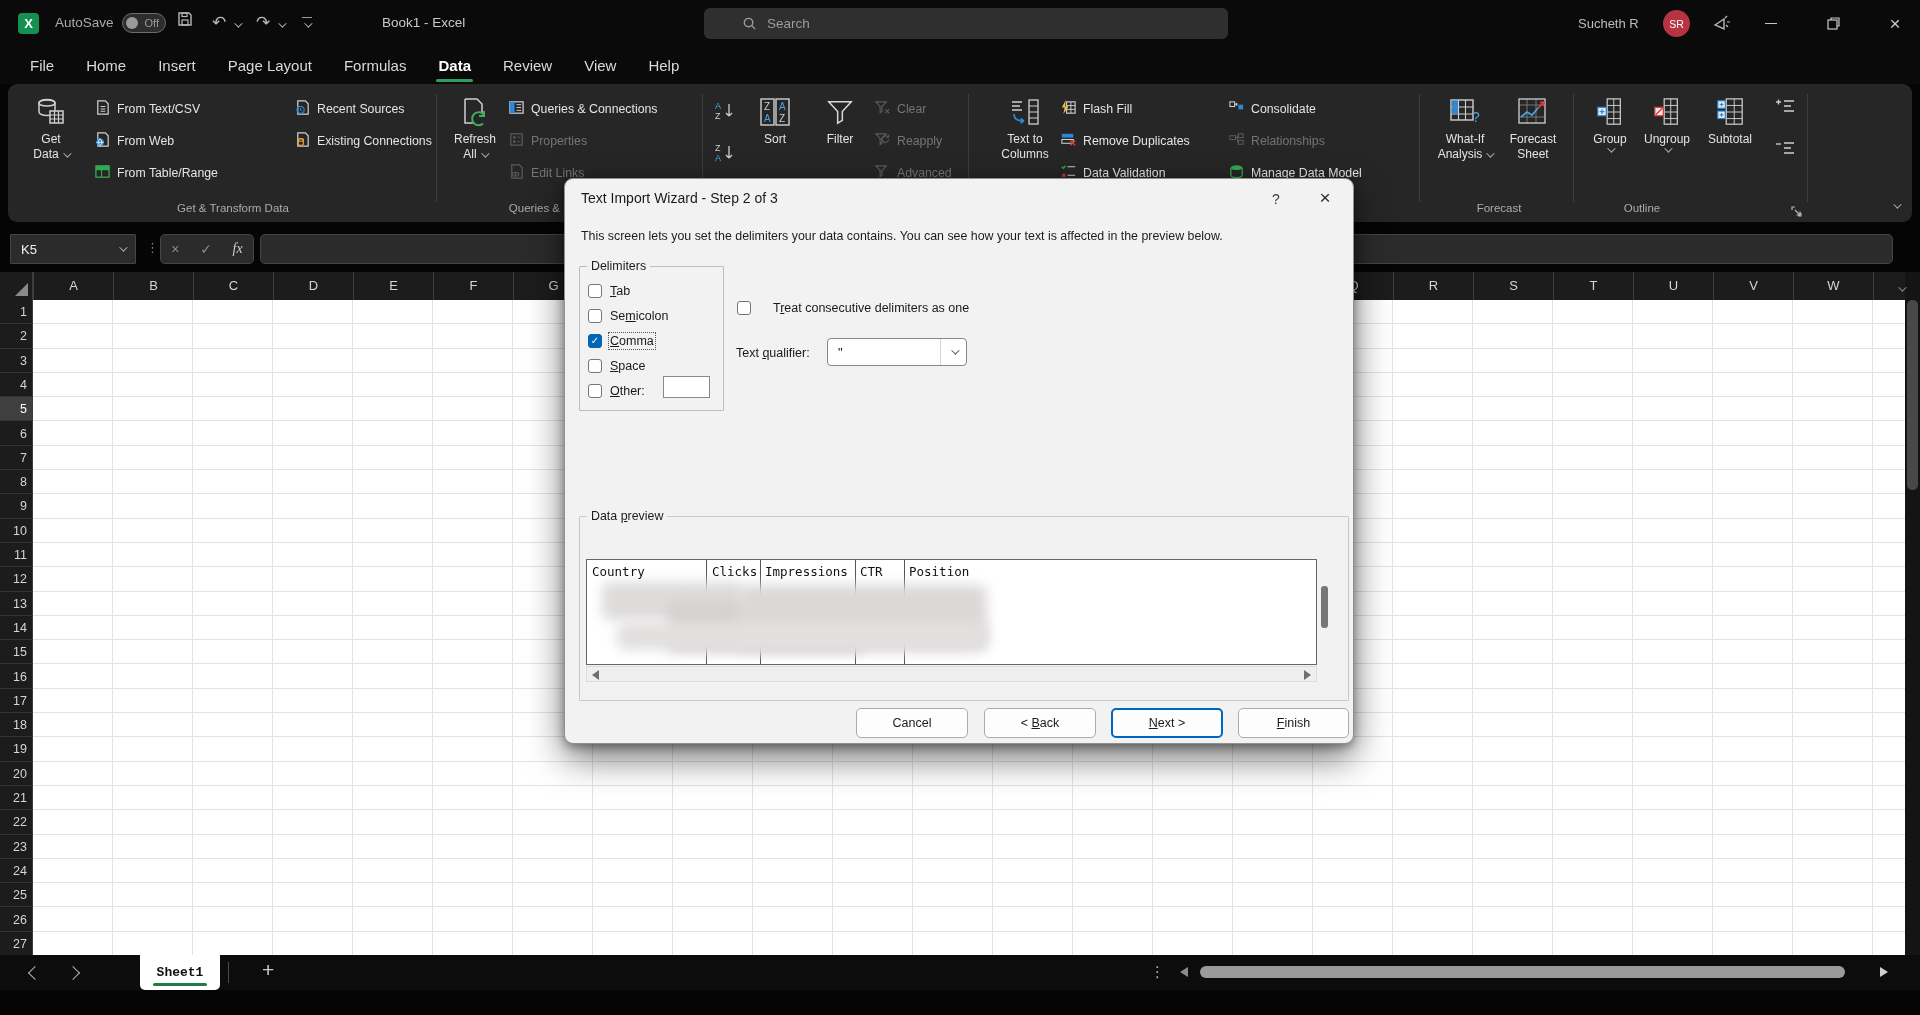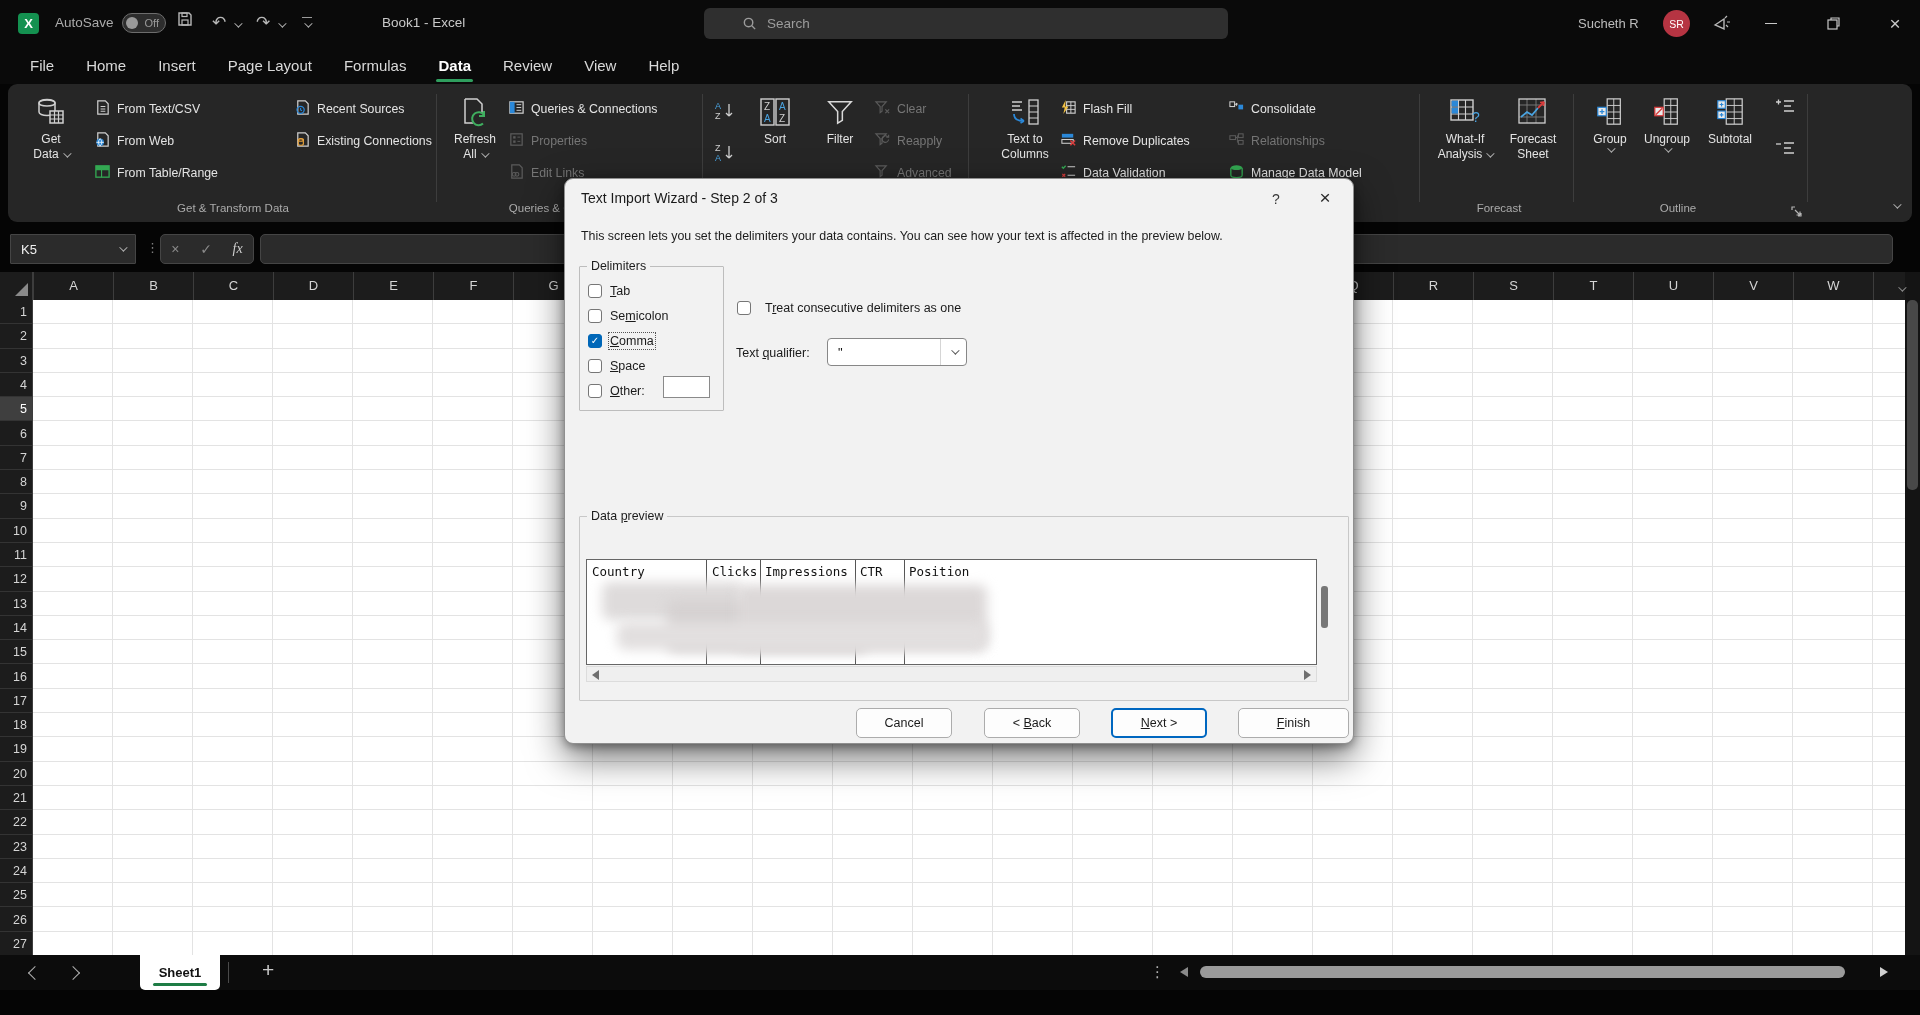--- a/index.html
+++ b/index.html
@@ -91,45 +91,45 @@
   .dlg-desc{position:absolute;left:16px;top:50px;width:745px;font-size:12.4px;color:#1c1c1c;}
   fieldset{position:absolute;margin:0;border:1px solid #bdbdbd;border-radius:1px;padding:0;}
   fieldset legend{font-size:12.4px;margin-left:7px;padding:0 4px;color:#1c1c1c;}
   .fs-delims{left:14px;top:80px;width:145px;height:152px;}
   .chkrow{display:flex;align-items:center;gap:8px;height:25px;padding-left:8px;}
   .chk{width:14px;height:14px;border:1px solid #767676;border-radius:3px;background:#fff;display:flex;align-items:center;justify-content:center;
        font-size:10px;color:#fff;flex:none;}
   .chk.on{background:var(--checkbox-blue,#0067b8);border-color:var(--checkbox-blue,#0067b8);}
   .chklab.focus{outline:1px dotted #555;outline-offset:1px;}
   .other-input{position:absolute;left:98px;top:197px;width:47px;height:22px;border:1px solid #8a8a8a;background:#fff;font-size:12px;padding:0 4px;}
-  .treat-row{position:absolute;left:172px;top:122px;display:flex;align-items:center;gap:14px;}
+  .treat-row{position:absolute;left:172px;top:122px;display:flex;align-items:center;gap:22px;}
   .qual-label{position:absolute;left:171px;top:167px;}
   .qual-dd{position:absolute;left:262px;top:159px;width:140px;height:28px;background:#fff;border:1px solid #878787;border-radius:4px;}
   .qual-dd .val{position:absolute;left:10px;top:6px;font-size:13px;color:#111;}
   .qual-dd .dd{position:absolute;right:0;top:0;width:26px;height:26px;display:flex;align-items:center;justify-content:center;border-left:1px solid #d5d5d5;}
   .qual-dd .chev{border-color:#555;}
   .fs-preview{left:14px;top:330px;width:770px;height:192px;border-color:#c8c8c8;}
   .pvbox{position:absolute;left:21px;top:380px;width:731px;height:106px;background:#fff;border:1px solid #666;overflow:hidden;}
   .pvhdr{position:absolute;top:4px;font-family:"DejaVu Sans Mono","Liberation Mono",monospace;font-size:12.5px;color:#111;white-space:pre;}
   .pvsep{position:absolute;top:0;bottom:0;width:1px;background:#555;}
   .blob{position:absolute;border-radius:8px;filter:blur(6px);}
   .pv-vscroll{position:absolute;left:756px;top:407px;width:7px;height:42px;background:#777;border-radius:3px;}
   .pv-hscroll{position:absolute;left:21px;top:487px;width:731px;height:16px;background:#efefef;border:1px solid #dcdcdc;}
   .tri{position:absolute;top:3px;width:0;height:0;border-top:5px solid transparent;border-bottom:5px solid transparent;}
   .tri.l{left:5px;border-right:7px solid #6f6f6f;}
   .tri.r{right:5px;border-left:7px solid #6f6f6f;}
-  .dlg-btn{position:absolute;top:529px;width:96px;height:30px;background:#fdfdfd;border:1px solid #acacac;border-radius:5px;
+  .dlg-btn{position:absolute;top:529px;width:112px;height:30px;background:#fdfdfd;border:1px solid #acacac;border-radius:5px;
            display:flex;align-items:center;justify-content:center;font-size:12.5px;color:#1a1a1a;}
   .dlg-btn.default{border:2px solid var(--default-btn-blue,#0067c0);}
 
   
   .sheetbar{position:absolute;left:0;top:955px;width:1920px;height:35px;background:#0c0c0c;}
   .nav-chev{position:absolute;top:13px;width:10px;height:10px;}
   .sheet-tab{position:absolute;left:140px;top:0;width:80px;height:35px;background:#fff;border-radius:0 0 5px 5px;
-             display:flex;align-items:center;justify-content:center;color:#111;font-size:13px;font-weight:600;}
+             display:flex;align-items:center;justify-content:center;color:#111;font-size:13px;font-weight:600;font-family:Liberation Mono, monospace;}
   .sheet-tab .u{position:absolute;left:13px;right:13px;bottom:4px;height:3px;background:#1e7c45;border-radius:2px;}
   .tabdiv{position:absolute;left:228px;top:7px;width:1px;height:21px;background:#4a4a4a;}
   .addsheet{position:absolute;left:262px;top:3px;font-size:21px;color:#c8c8c8;}
   .sheet-more{position:absolute;left:1150px;top:8px;color:#b0b0b0;font-size:15px;}
   .hthumb{position:absolute;left:1200px;top:11px;width:645px;height:12px;background:#9a9a9a;border-radius:6px;}
   .harrow{position:absolute;top:12px;width:0;height:0;border-top:5px solid transparent;border-bottom:5px solid transparent;}
   .harrow.l{left:1180px;border-right:8px solid #8a8a8a;}
   .harrow.r{left:1880px;border-left:8px solid #d0d0d0;}
 
   
@@ -547,21 +547,21 @@
           <path d="M2 4h5M4.5 1.5v5" stroke="#cfcfcf" stroke-width="1.3"></path>
           <path d="M10 3h10M10 8h7M10 13h10" stroke="#cfcfcf" stroke-width="1.3"></path>
         </svg>
     </div>
     <div class="abs" style="left:1766px;top:56px;">
       <svg width="22" height="16" viewBox="0 0 22 16">
           <path d="M2 4h5" stroke="#cfcfcf" stroke-width="1.3"></path>
           <path d="M10 3h10M10 8h7M10 13h10" stroke="#cfcfcf" stroke-width="1.3"></path>
         </svg>
     </div>
-    <div class="glabel" style="left:1590px;width:160px;">Outline</div>
+    <div class="glabel" style="left:1554px;width:160px;">Outline</div>
     <div class="launcher" style="left:1782px;">
       <svg width="13" height="13" viewBox="0 0 13 13">
           <path d="M2 5V2h3M11 8v3H8M5 5l5 5M10 10H6.5M10 10V6.5" stroke="#b5b5b5" stroke-width="1.2" fill="none"></path>
         </svg>
     </div>
     <div class="rsep" style="left:1799px;"></div>
     <div class="ribbon-collapse">
         <span class="chev down"></span>
       </div>
   </div>

